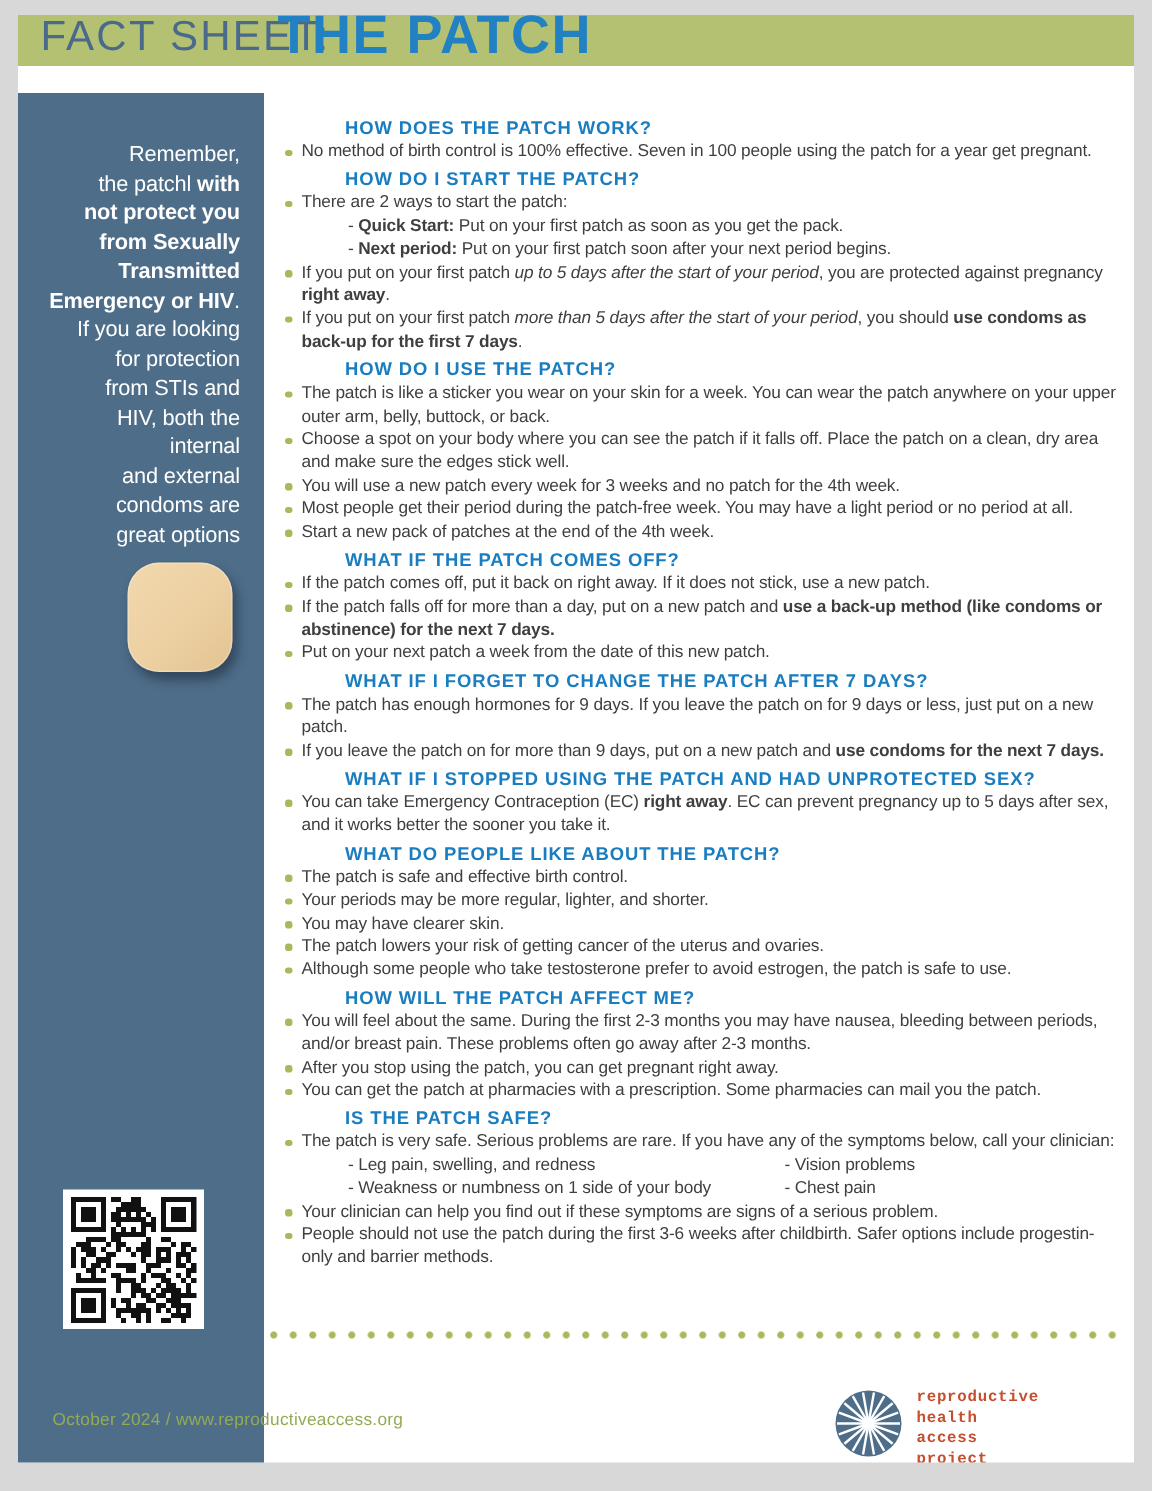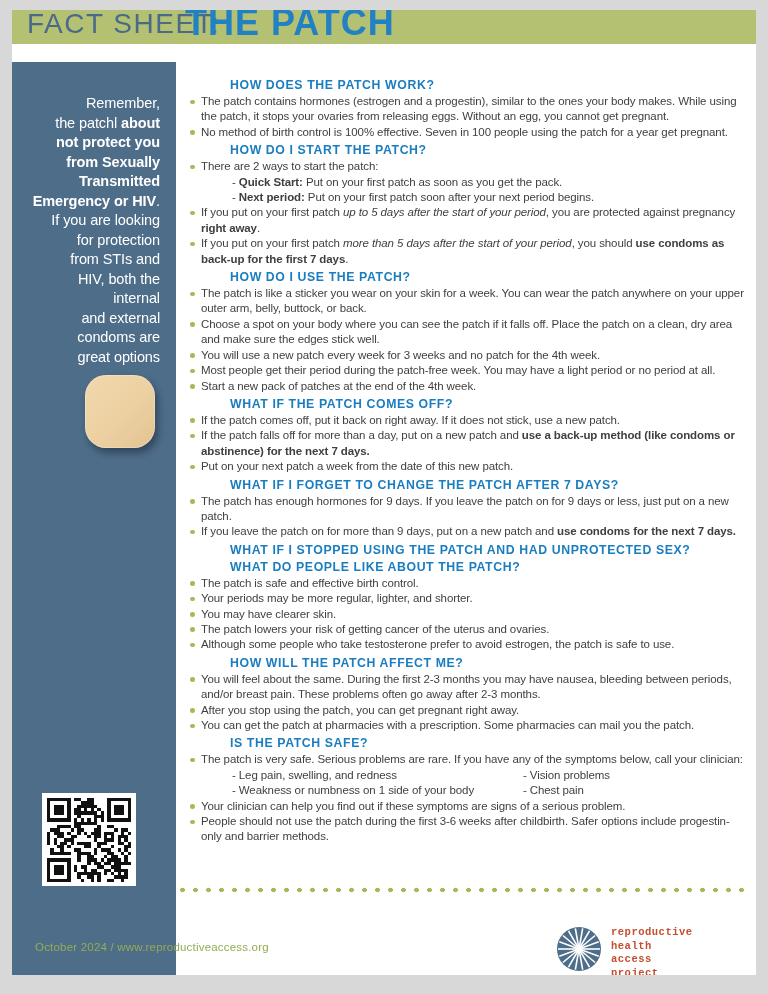--- a/index.html
+++ b/index.html
@@ -46,21 +46,21 @@
 
 <div class="page">
   <div class="band">
     <span class="fs-label">FACT SHEET:</span>
     <span class="page-title">THE PATCH</span>
   </div>
 
   <div class="sidebar">
     <div class="note">
         <div><span>Remember,</span></div>
-        <div><span>the patchl </span><span class="b">about</span></div>
+        <div><span>the patchl </span><span class="b">with</span></div>
         <div><span class="b">not protect you</span></div>
         <div><span class="b">from Sexually</span></div>
         <div><span class="b">Transmitted</span></div>
         <div><span class="b">Emergency or HIV</span><span>.</span></div>
         <div><span>If you are looking</span></div>
         <div><span>for protection</span></div>
         <div><span>from STIs and</span></div>
         <div><span>HIV, both the</span></div>
         <div><span>internal</span></div>
         <div><span>and external</span></div>
@@ -300,21 +300,20 @@
           <rect x="18" y="24" width="1" height="1" fill="#111"></rect>
           <rect x="19" y="24" width="1" height="1" fill="#111"></rect>
           <rect x="22" y="24" width="1" height="1" fill="#111"></rect>
         </svg>
       </div>
   </div>
 
   <div class="main">
     <div class="sections">
         <div class="sec-heading">HOW DOES THE PATCH WORK?</div>
-        <div class="bullet-item"><span class="bullet-dot"></span><span>The patch contains hormones (estrogen and a progestin), similar to the ones your body makes.  While using the patch, it stops your ovaries from releasing eggs. Without an egg, you cannot get pregnant.</span></div>
         <div class="bullet-item"><span class="bullet-dot"></span><span>No method of birth control is 100% effective. Seven in 100 people using the patch for a year get pregnant.</span></div>
         <div class="sec-heading">HOW DO I START THE PATCH?</div>
         <div class="bullet-item"><span class="bullet-dot"></span><span>There are 2 ways to start the patch:</span></div>
         <div class="sub-item"><span>- </span><span class="b">Quick Start:</span><span> Put on your first patch as soon as you get the pack.</span></div>
         <div class="sub-item"><span>- </span><span class="b">Next period:</span><span> Put on your first patch soon after your next period begins.</span></div>
         <div class="bullet-item"><span class="bullet-dot"></span><span>If you put on your first patch </span><span class="i">up to 5 days after the start of your period</span><span>, you are protected against pregnancy </span><span class="b">right away</span><span>.</span></div>
         <div class="bullet-item"><span class="bullet-dot"></span><span>If you put on your first patch </span><span class="i">more than 5 days after the start of your period</span><span>, you should </span><span class="b">use condoms as back-up for the first 7 days</span><span>.</span></div>
         <div class="sec-heading">HOW DO I USE THE PATCH?</div>
         <div class="bullet-item"><span class="bullet-dot"></span><span>The patch is like a sticker you wear on your skin for a week. You can wear the patch anywhere on your upper outer arm, belly, buttock, or back.</span></div>
         <div class="bullet-item"><span class="bullet-dot"></span><span>Choose a spot on your body where you can see the patch if it falls off. Place the patch on a clean, dry area and make sure the edges stick well.</span></div>
@@ -322,20 +321,21 @@
         <div class="bullet-item"><span class="bullet-dot"></span><span>Most people get their period during the patch-free week. You may have a light period or no period at all.</span></div>
         <div class="bullet-item"><span class="bullet-dot"></span><span>Start a new pack of patches at the end of the 4th week.</span></div>
         <div class="sec-heading">WHAT IF THE PATCH COMES OFF?</div>
         <div class="bullet-item"><span class="bullet-dot"></span><span>If the patch comes off, put it back on right away. If it does not stick, use a new patch.</span></div>
         <div class="bullet-item"><span class="bullet-dot"></span><span>If the patch falls off for more than a day, put on a new patch and </span><span class="b">use a back-up method (like condoms or abstinence) for the next 7 days.</span></div>
         <div class="bullet-item"><span class="bullet-dot"></span><span>Put on your next patch a week from the date of this new patch.</span></div>
         <div class="sec-heading">WHAT IF I FORGET TO CHANGE THE PATCH AFTER 7 DAYS?</div>
         <div class="bullet-item"><span class="bullet-dot"></span><span>The patch has enough hormones for 9 days. If you leave the patch on for 9 days or less, just put on a new patch.</span></div>
         <div class="bullet-item"><span class="bullet-dot"></span><span>If you leave the patch on for more than 9 days, put on a new patch and </span><span class="b">use condoms for the next 7 days.</span></div>
         <div class="sec-heading">WHAT IF I STOPPED USING THE PATCH AND HAD UNPROTECTED SEX?</div>
+        <div class="bullet-item"><span class="bullet-dot"></span><span>You can take Emergency Contraception (EC) </span><span class="b">right away</span><span>. EC can prevent pregnancy up to 5 days after sex, and it works better the sooner you take it.</span></div>
         <div class="sec-heading">WHAT DO PEOPLE LIKE ABOUT THE PATCH?</div>
         <div class="bullet-item"><span class="bullet-dot"></span><span>The patch is safe and effective birth control.</span></div>
         <div class="bullet-item"><span class="bullet-dot"></span><span>Your periods may be more regular, lighter, and shorter.</span></div>
         <div class="bullet-item"><span class="bullet-dot"></span><span>You may have clearer skin.</span></div>
         <div class="bullet-item"><span class="bullet-dot"></span><span>The patch lowers your risk of getting cancer of the uterus and ovaries.</span></div>
         <div class="bullet-item"><span class="bullet-dot"></span><span>Although some people who take testosterone prefer to avoid estrogen, the patch is safe to use.</span></div>
         <div class="sec-heading">HOW WILL THE PATCH AFFECT ME?</div>
         <div class="bullet-item"><span class="bullet-dot"></span><span>You will feel about the same. During the first 2-3 months you may have nausea, bleeding between periods, and/or breast pain. These problems often go away after 2-3 months.</span></div>
         <div class="bullet-item"><span class="bullet-dot"></span><span>After you stop using the patch, you can get pregnant right away.</span></div>
         <div class="bullet-item"><span class="bullet-dot"></span><span>You can get the patch at pharmacies with a prescription. Some pharmacies can mail you the patch.</span></div>

